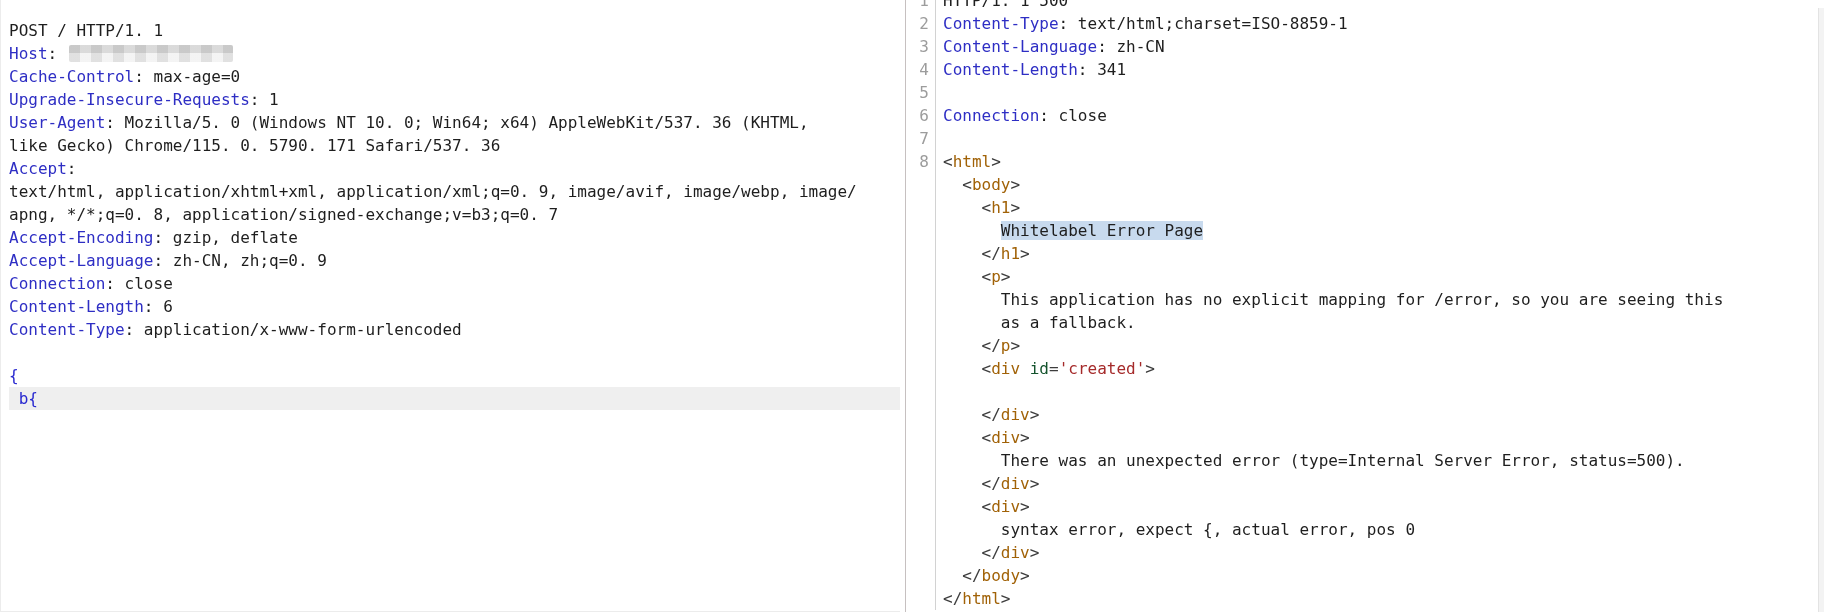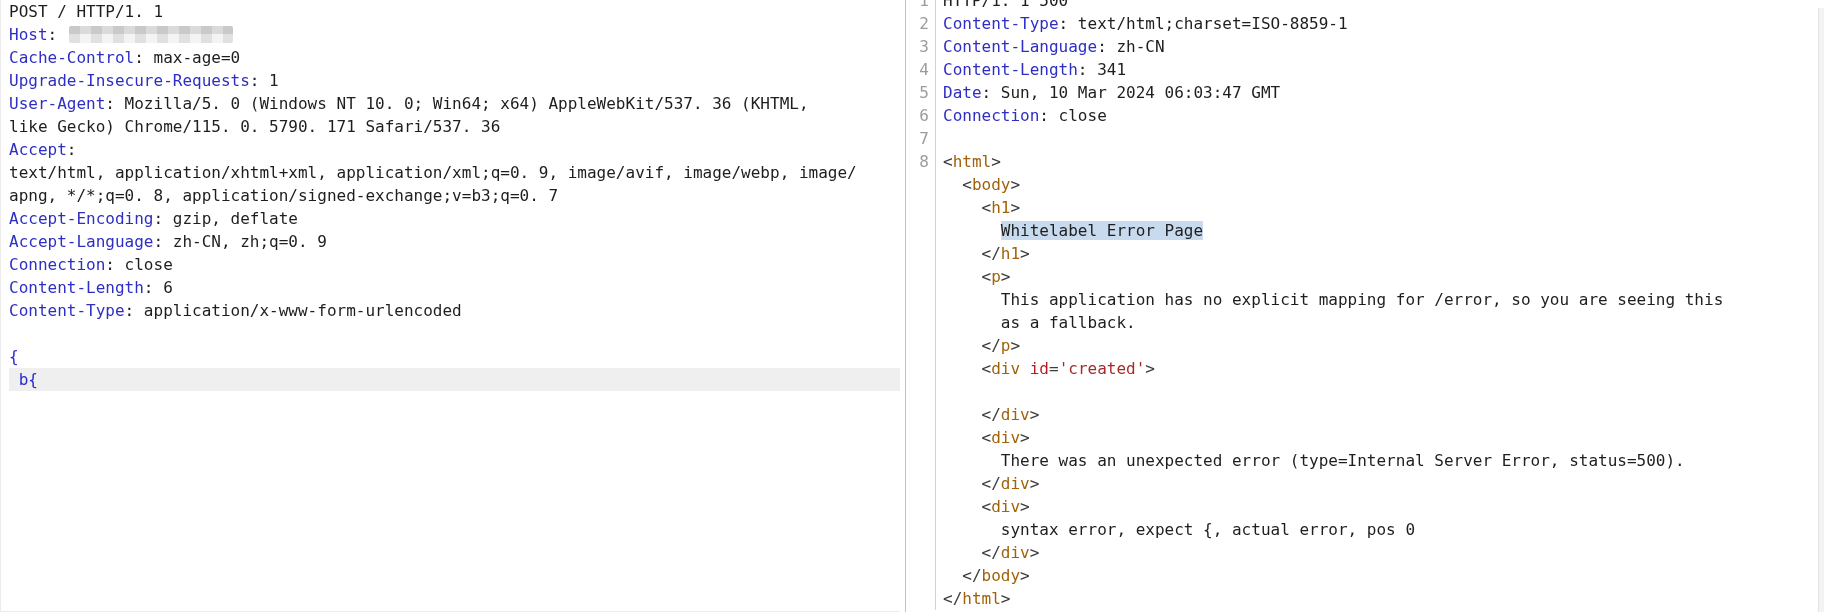--- a/index.html
+++ b/index.html
@@ -4,41 +4,41 @@
 <style>
   html,body{margin:0;padding:0;background:#ffffff;}
   .app{
     position:relative;width:1824px;height:612px;overflow:hidden;background:#ffffff;
     font-family:"DejaVu Sans Mono","Liberation Mono",monospace;
     font-size:16px;line-height:23px;color:#1e1e1e;
   }
   .panel{position:absolute;top:0;height:612px;overflow:hidden;background:#fff;}
   .panel.left{
     left:0;width:1060px;box-sizing:border-box;
-    padding:0 0 0 8px;
+    padding:19px 0 0 8px;
     border-left:1px solid #ececec;border-bottom:1px solid #ececec;
     border-right:1px solid #c6c0c0;
   }
   .splitter{position:absolute;left:900px;top:0;width:5px;height:612px;background:#fff;border-right:1px solid #c6c0c0;}
   .panel.right{left:906px;width:918px;}
   .res-inner{margin-top:-11px;}
   .code-row{height:23px;white-space:pre;}
   .caret-row{background:#efefef;margin-right:8px;}
   .res-row{display:flex;}
   .gutter{
     flex:0 0 30px;box-sizing:border-box;text-align:right;padding-right:6px;
     color:#9c9c9c;border-right:1px solid #d2d2d2;user-select:none;
   }
   .res-code{padding-left:7px;}
   .tk{color:#1e1e1e;}
   .hn{color:#2e2ec4;}
   .bd{color:#2a2ad0;}
   .tag{color:#a16207;}
   .br{color:#3d3d3d;}
-  .an{color:#b91c1c;}
+  .an{color:#14532d;}
   .av{color:#a52a2a;text-align:right;}
   .sel{background:#c8daee;margin-top:8px;}
   .redact{
     display:inline-block;width:164px;height:17px;margin-left:2px;vertical-align:-3px;border-radius:2px;
     background-color:#e6e6e6;
     background-image:
       repeating-linear-gradient(90deg,rgba(0,0,0,0.08) 0 11px,rgba(0,0,0,0) 11px 22px),
       repeating-linear-gradient(0deg,rgba(255,255,255,0.55) 0 9px,rgba(0,0,0,0.05) 9px 17px);
   }
   .scrollbar{position:absolute;right:0;top:8px;width:5px;height:604px;background:#f3f3f3;border-left:1px solid #e3e3e3;}
@@ -66,21 +66,21 @@
       <div class="code-row"><span class="bd">{</span></div>
       <div class="code-row caret-row"><span class="bd"> b{</span></div>
     </section>
   <div class="splitter"></div>
   <section class="panel right">
     <div class="res-inner" id="response-panel-inner">
         <div class="code-row res-row"><span class="gutter">1</span><span class="res-code"><span class="tk">HTTP/1. 1 500</span></span></div>
         <div class="code-row res-row"><span class="gutter">2</span><span class="res-code"><span class="hn">Content-Type</span><span class="tk">: text/html;charset=ISO-8859-1</span></span></div>
         <div class="code-row res-row"><span class="gutter">3</span><span class="res-code"><span class="hn">Content-Language</span><span class="tk">: zh-CN</span></span></div>
         <div class="code-row res-row"><span class="gutter">4</span><span class="res-code"><span class="hn">Content-Length</span><span class="tk">: 341</span></span></div>
-        <div class="code-row res-row"><span class="gutter">5</span><span class="res-code"><span class="hn">Date</span><span class="tk">: Sun, 10 Mar 2024 06:03:47 GMT</span></span></div>
+        <div class="code-row res-row"><span class="gutter">5</span></div>
         <div class="code-row res-row"><span class="gutter">6</span><span class="res-code"><span class="hn">Connection</span><span class="tk">: close</span></span></div>
         <div class="code-row res-row"><span class="gutter">7</span><span class="res-code"></span></div>
         <div class="code-row res-row"><span class="gutter">8</span><span class="res-code"><span class="br">&lt;</span><span class="tag">html</span><span class="br">&gt;</span></span></div>
         <div class="code-row res-row"><span class="gutter"></span><span class="res-code"><span class="tk">  </span><span class="br">&lt;</span><span class="tag">body</span><span class="br">&gt;</span></span></div>
         <div class="code-row res-row"><span class="gutter"></span><span class="res-code"><span class="tk">    </span><span class="br">&lt;</span><span class="tag">h1</span><span class="br">&gt;</span></span></div>
         <div class="code-row res-row"><span class="gutter"></span><span class="res-code"><span class="tk">      </span><span class="tk sel">Whitelabel Error Page</span></span></div>
         <div class="code-row res-row"><span class="gutter"></span><span class="res-code"><span class="tk">    </span><span class="br">&lt;/</span><span class="tag">h1</span><span class="br">&gt;</span></span></div>
         <div class="code-row res-row"><span class="gutter"></span><span class="res-code"><span class="tk">    </span><span class="br">&lt;</span><span class="tag">p</span><span class="br">&gt;</span></span></div>
         <div class="code-row res-row"><span class="gutter"></span><span class="res-code"><span class="tk">      This application has no explicit mapping for /error, so you are seeing this</span></span></div>
         <div class="code-row res-row"><span class="gutter"></span><span class="res-code"><span class="tk">      as a fallback.</span></span></div>

